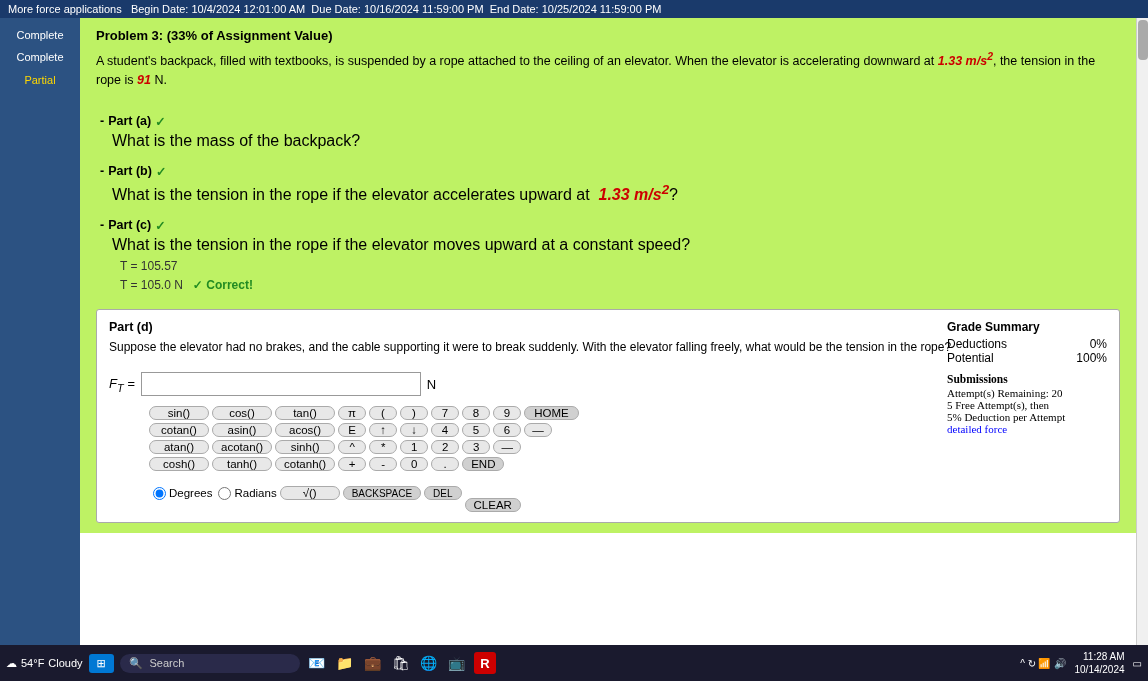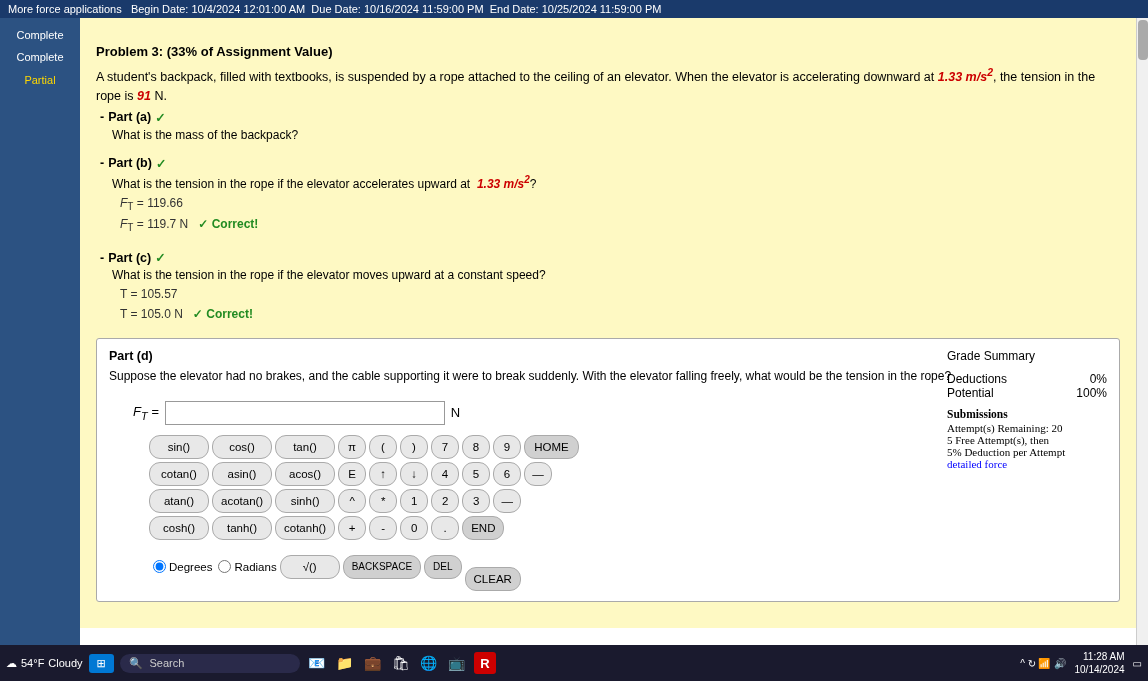--- a/index.html
+++ b/index.html
@@ -55,34 +55,34 @@
     
     .content-area {
       flex: 1;
       overflow-y: auto;
       background: white;
       padding: 0;
     }
 
     
     .problem-container {
-      padding: 26px 16px;
-      background: #fef9c3;
+      padding: 10px 16px;
+      background: #bef264;
     }
 
     .problem-title {
       font-weight: bold;
       font-size: 13px;
       margin-bottom: 6px;
     }
 
     .problem-text {
       font-size: 12.5px;
       line-height: 1.5;
-      margin-bottom: 4px;
+      margin-bottom: 24px;
     }
 
     .problem-text em {
       font-style: italic;
       color: #cc0000;
       font-weight: bold;
     }
 
     
     .part-section {
@@ -98,21 +98,21 @@
       align-items: center;
       gap: 4px;
     }
 
     .check-mark {
       color: #228B22;
       font-weight: bold;
     }
 
     .part-question {
-      font-size: 12px;
+      font-size: 16px;
       margin-bottom: 3px;
       padding-left: 12px;
     }
 
     .part-answer {
       font-size: 12px;
       padding-left: 20px;
       color: #333;
       line-height: 1.6;
     }
@@ -148,23 +148,23 @@
     .grade-summary {
       position: absolute;
       right: 12px;
       top: 10px;
       font-size: 11px;
       text-align: left;
       min-width: 160px;
     }
 
     .grade-summary-title {
-      font-weight: normal;
+      font-weight: bold;
       font-size: 12px;
-      margin-bottom: 9px;
+      margin-bottom: 3px;
     }
 
     .grade-row {
       display: flex;
       justify-content: space-between;
       font-size: 12px;
       gap: 20px;
     }
 
     .submissions-section {
@@ -178,21 +178,20 @@
       font-size: 11.5px;
       margin-bottom: 2px;
     }
 
     
     .ft-input-row {
       display: flex;
       align-items: center;
       gap: 6px;
       margin-bottom: 10px;
-      margin-left: 24px;
     }
 
     .ft-label {
       font-size: 13px;
       font-style: italic;
     }
 
     .ft-input {
       border: 1px solid #999;
       width: 280px;
@@ -221,21 +220,21 @@
 
     .calc-btn {
       background: #e8e8e8;
       border: 1px solid #aaa;
       border-radius: 11px;
       padding: 3px 8px;
       font-size: 11.5px;
       cursor: pointer;
       min-width: 60px;
       text-align: center;
-      height: 24px;
+      height: 14px;
       display: flex;
       align-items: center;
       justify-content: center;
     }
     .calc-btn.narrow { min-width: 28px; padding: 3px 4px; }
     .calc-btn.home-btn {
       background: #d0d0d0;
       min-width: 55px;
     }
     .calc-btn.end-btn {
@@ -382,29 +381,20 @@
 
       <div class="part-section">
         <div class="part-header">
           <span>-</span>
           <span>Part (b)</span>
           <span class="check-mark">✓</span>
         </div>
         <div class="part-question">
           <span>What is the tension in the rope if the elevator accelerates upward at</span>
           &nbsp;<span class="red-italic">1.33</span>&nbsp;<span class="red-italic">m/s<sup>2</sup></span><span>?</span>
-        </div>
-        <div class="part-answer">
-          <div>
-            <em>F</em><sub>T</sub> = 119.66
-          </div>
-          <div>
-            <em>F</em><sub>T</sub> = 119.7 N
-            &nbsp;&nbsp;<span class="correct-label">✓ Correct!</span>
-          </div>
         </div>
       </div>
 
       <div class="part-section">
         <div class="part-header">
           <span>-</span>
           <span>Part (c)</span>
           <span class="check-mark">✓</span>
         </div>
         <div class="part-question">What is the tension in the rope if the elevator moves upward at a constant speed?</div>

